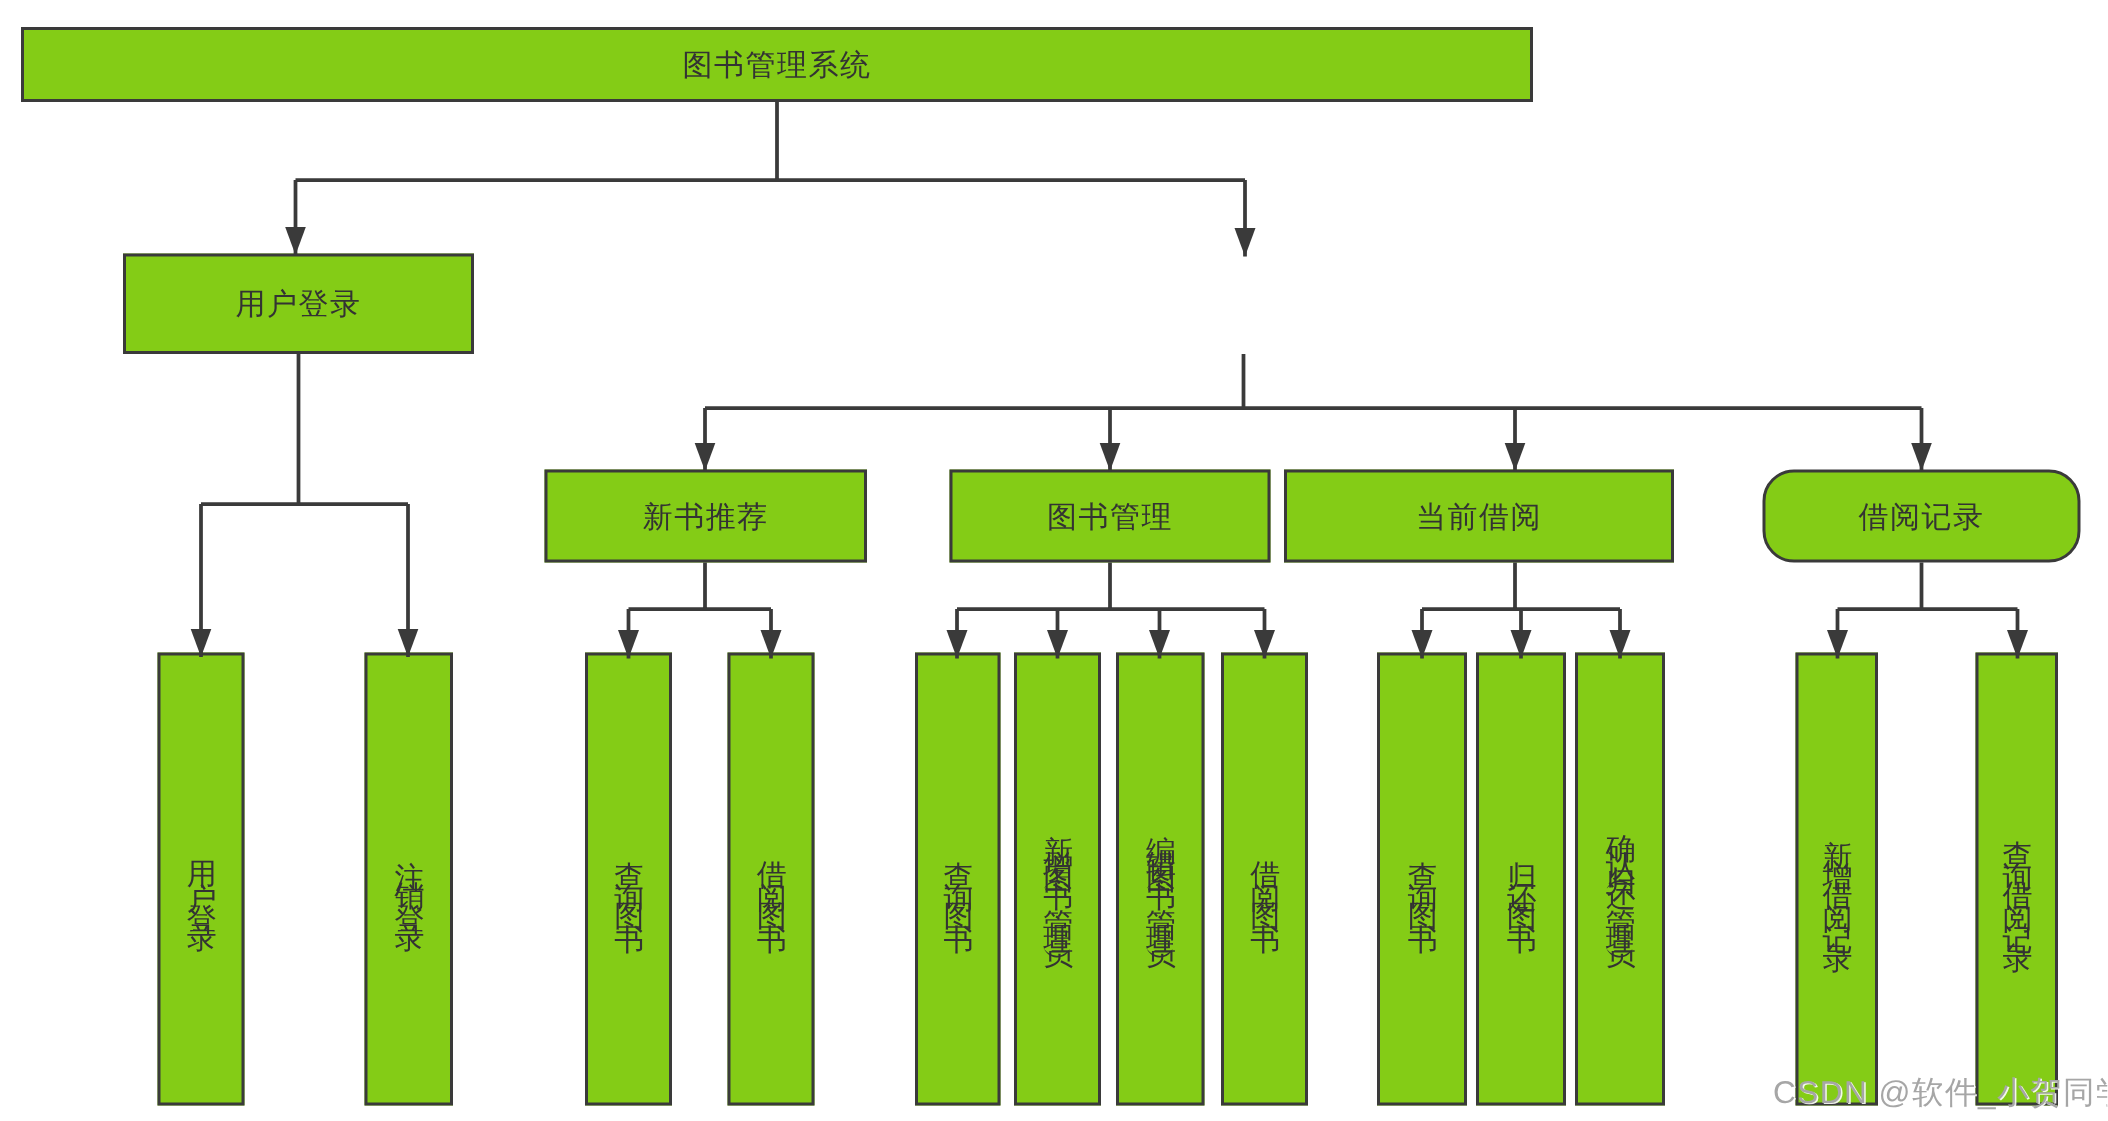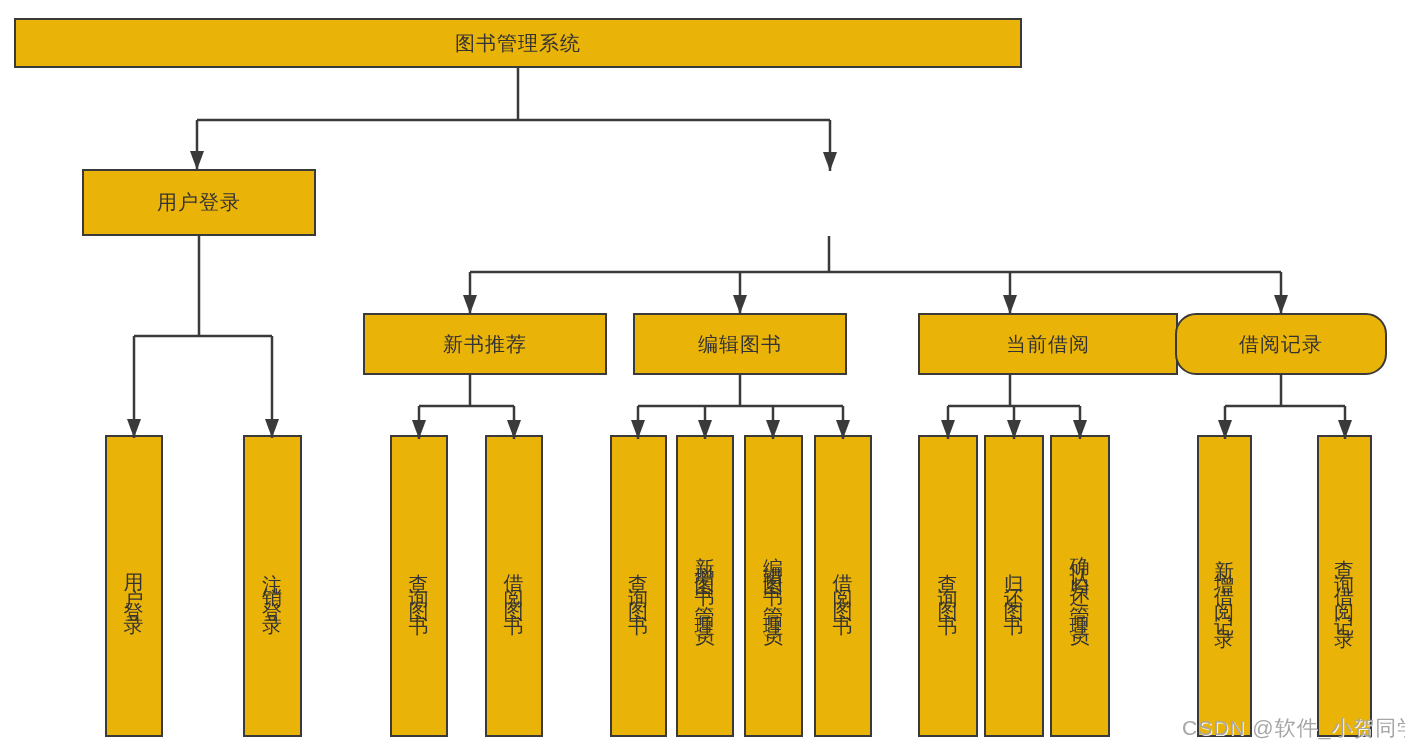--- a/index.html
+++ b/index.html
@@ -14,21 +14,21 @@
     width: 1405px;
     height: 747px;
     background: var(--background);
     font-family: "Liberation Sans", "DejaVu Sans", sans-serif;
     overflow: hidden;
   }
   .node {
     position: absolute;
     box-sizing: border-box;
     border: 2.5px solid var(--line);
-    background: #eab308;
+    background: #84cc16;
     display: flex;
     align-items: center;
     justify-content: center;
     z-index: 1;
   }
   .hlabel {
     font-size: 20px;
     color: var(--text);
     letter-spacing: 1px;
     white-space: nowrap;
@@ -105,27 +105,27 @@
   </svg>
 
   <div class="node" style="left:14px; top:18px; width:1008px; height:50px;">
     <span class="hlabel">图书管理系统</span>
   </div>
 
   <div class="node" style="left:82px; top:169px; width:234px; height:67px;">
     <span class="hlabel">用户登录</span>
   </div>
 
-  <div class="node" style="left:363px; top:313px; width:244px; height:62px;">
+  <div class="node" style="left:363px; top:313px; width:215px; height:62px;">
     <span class="hlabel">新书推荐</span>
   </div>
   <div class="node" style="left:633px; top:313px; width:214px; height:62px;">
-    <span class="hlabel">编辑图书</span>
+    <span class="hlabel">图书管理</span>
   </div>
-  <div class="node" style="left:918px; top:313px; width:260px; height:62px;">
+  <div class="node" style="left:856px; top:313px; width:260px; height:62px;">
     <span class="hlabel">当前借阅</span>
   </div>
   <div class="node" style="left:1175px; top:313px; width:212px; height:62px;border-radius:21px;">
     <span class="hlabel">借阅记录</span>
   </div>
 
   <div class="node" style="left:105px; top:435px; width:58px; height:302px;">
     <span class="vlabel">用户登录</span>
   </div>
   <div class="node" style="left:243px; top:435px; width:59px; height:302px;">

